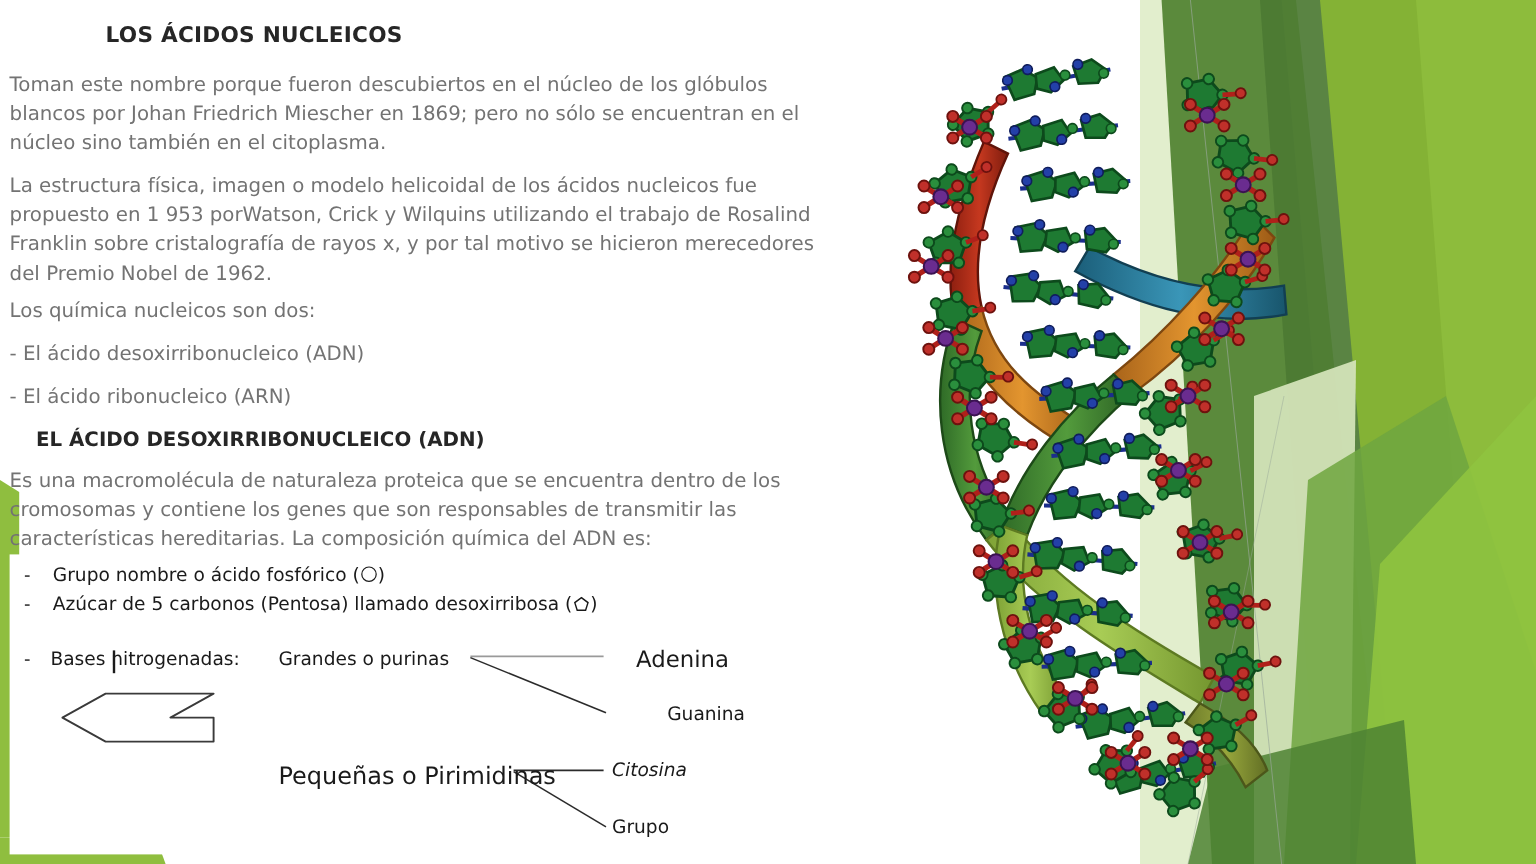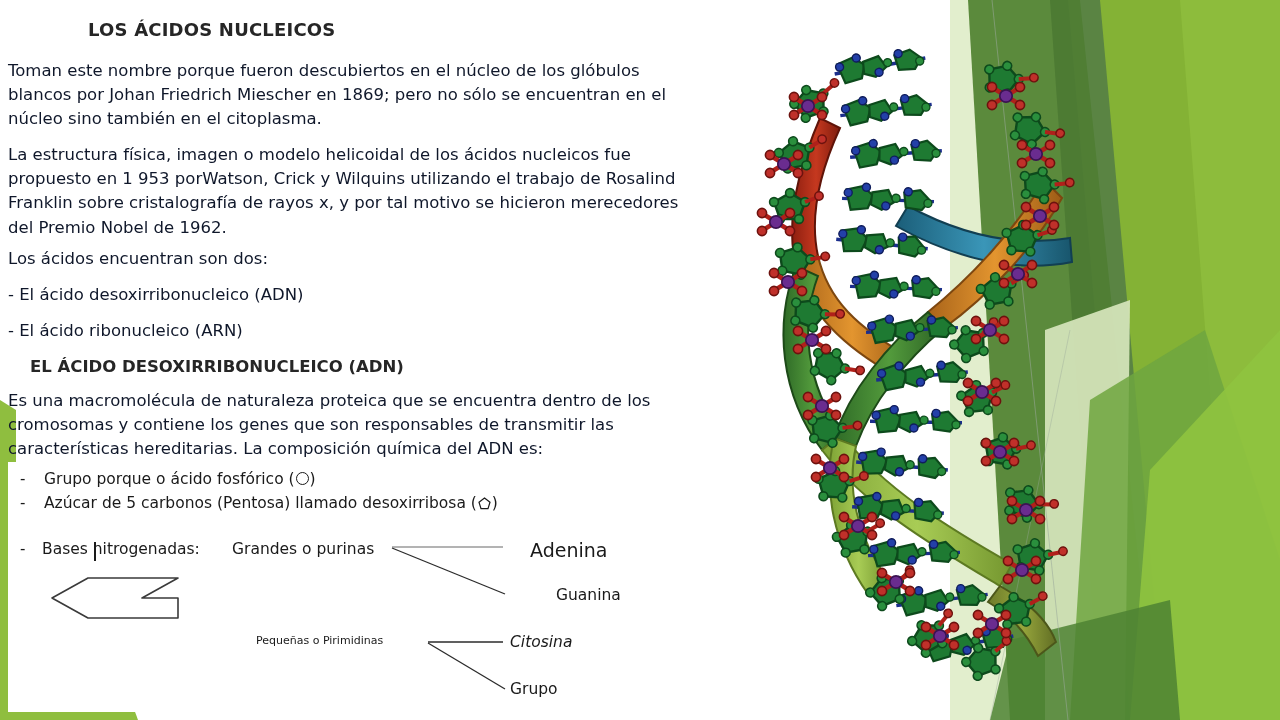--- a/index.html
+++ b/index.html
@@ -26,21 +26,21 @@
   #text-col{position:absolute;left:0;top:0;width:700px;height:720px;}
 
   #slide-title{
     position:absolute;left:88px;top:19px;
     font-size:18px;font-weight:bold;letter-spacing:.2px;
     color:#262626;white-space:nowrap;
   }
 
   .para{
     position:absolute;left:8px;width:676px;
-    font-size:16.5px;line-height:24.2px;color:#0f172a;
+    font-size:16.5px;line-height:24.2px;color:#737373;
   }
   .para.bold{font-weight:bold;color:#262626;}
 
   #p1{top:59px;}
   #p2{top:143px;}
   #p3{top:247px;}
   #p4{top:283px;}
   #p5{top:319px;}
   #p6{top:355px;margin-left:22px;}
   #p7{top:389px;}
@@ -61,21 +61,21 @@
   #dash2{left:12px;top:32px;}
   #dash3{left:12px;top:78px;}
 
   .glyph-circle{
     display:inline-block;width:11px;height:11px;border:1.4px solid #1a1a1a;
     border-radius:50%;vertical-align:-1px;margin:0 1px;
   }
   .glyph-pent{display:inline-block;vertical-align:-2px;margin:0 1px;}
 
   #purinas{left:224px;top:78px;font-size:15.5px;}
-  #pirimidinas{left:224px;top:172px;font-size:11px;margin-left:24px;}
+  #pirimidinas{left:224px;top:172px;font-size:20px;}
   #adenina{left:522px;top:77px;font-size:19px;}
   #guanina{left:502px;top:124px;font-size:15.5px;margin-left:46px;}
   #citosina{left:502px;top:171px;font-size:15.5px;font-style:italic;}
   #timina{left:502px;top:218px;font-size:15.5px;}
 
   #tree-lines{position:absolute;left:0;top:0;width:605px;height:250px;}
   #arrow-shape{position:absolute;left:42px;top:112px;width:130px;height:48px;}
   #caret{position:absolute;left:86px;top:80px;width:1.6px;height:19px;background:#1a1a1a;}
 </style>
 </head>
@@ -260,21 +260,21 @@
       <polygon points="0,298 130,298 138,320 0,320" fill="#8FBE3F"></polygon>
     </svg>
   </div>
 
   <div id="text-col">
 
     <div id="slide-title">LOS ÁCIDOS NUCLEICOS</div>
 
     <div class="para" id="p1">Toman este nombre porque fueron descubiertos en el núcleo de los glóbulos blancos por Johan Friedrich Miescher en 1869; pero no sólo se encuentran en el núcleo sino también en el citoplasma.</div>
     <div class="para" id="p2">La estructura física, imagen o modelo helicoidal de los ácidos nucleicos fue propuesto en 1 953 porWatson, Crick y Wilquins utilizando el trabajo de Rosalind Franklin sobre cristalografía de rayos x, y por tal motivo se hicieron merecedores del Premio Nobel de 1962.</div>
-    <div class="para" id="p3"> Los ácidos encuentran son dos:</div>
+    <div class="para" id="p3"> Los química nucleicos son dos:</div>
     <div class="para" id="p5">- El ácido ribonucleico (ARN)</div>
     <div class="para" id="p4">- El ácido desoxirribonucleico (ADN)</div>
     <div class="para bold" id="p6">EL ÁCIDO DESOXIRRIBONUCLEICO (ADN)</div>
     <div class="para" id="p7">Es una macromolécula de naturaleza proteica que se encuentra dentro de los cromosomas y contiene los genes que son responsables de transmitir las características hereditarias. La composición química del ADN es:</div>
 
     <div id="inset">
 
       <svg id="tree-lines" viewBox="0 0 605 250">
         <line x1="384" y1="85" x2="495" y2="85" stroke="#9a9a9a" stroke-width="1.6"></line>
         <line x1="384" y1="86" x2="497" y2="132" stroke="#2b2b2b" stroke-width="1.3"></line>
@@ -284,21 +284,21 @@
 
       <svg id="arrow-shape" viewBox="0 0 130 48">
         <polygon points="2,24 38,4 128,4 92,24 128,24 128,44 38,44" fill="none" stroke="#3a3a3a" stroke-width="1.6" stroke-linejoin="round"></polygon>
       </svg>
 
       <span class="dash" id="dash1">-</span>
       <span class="dash" id="dash2">-</span>
       <span class="dash" id="dash3">-</span>
 
       <div class="inset-row" id="row1">
-        <span>Grupo porque o ácido fosfórico (</span><span class="glyph-circle"></span><span>)</span>
+        <span>Grupo nombre o ácido fosfórico (</span><span class="glyph-circle"></span><span>)</span>
       </div>
 
       <div class="inset-row" id="row2">
         <span>Azúcar de 5 carbonos (Pentosa) llamado desoxirribosa (</span><span class="glyph-pent"><svg width="13" height="13" viewBox="0 0 13 13">
               <polygon points="6.5,1 12,5.2 10,11.6 3,11.6 1,5.2" fill="none" stroke="#1a1a1a" stroke-width="1.2"></polygon>
             </svg></span><span>)</span>
       </div>
 
       <div class="inset-row" id="row3">Bases nitrogenadas:</div>
       <div id="caret"></div>

